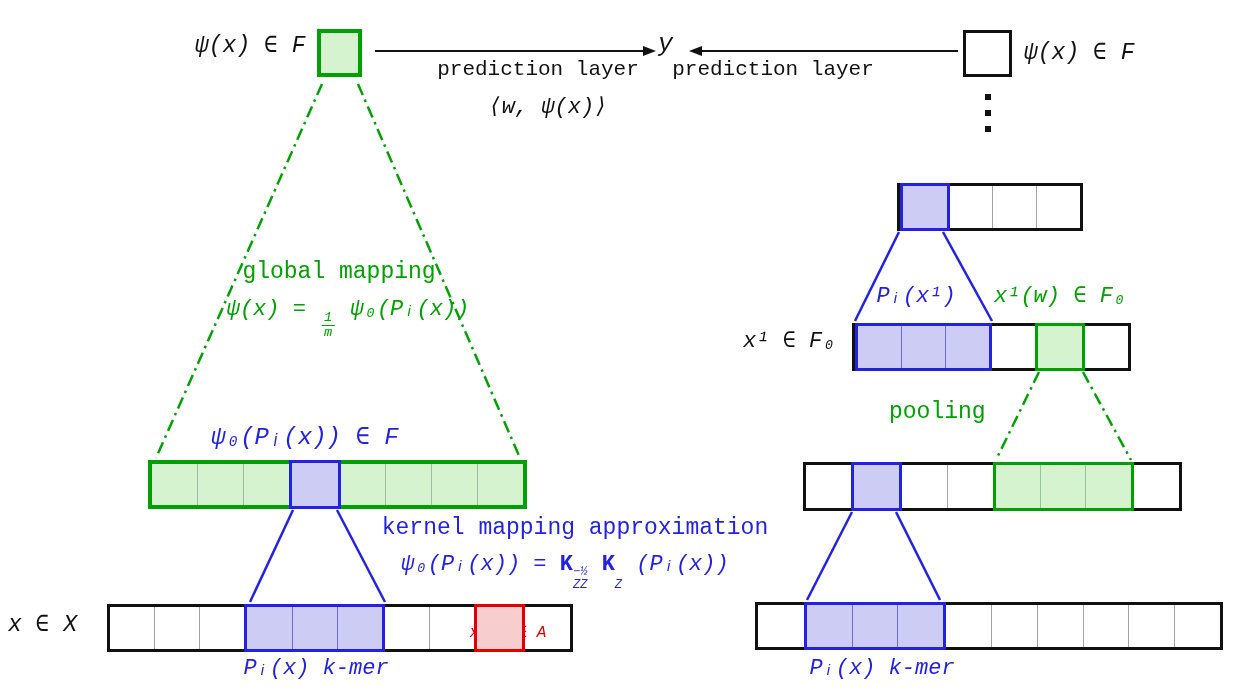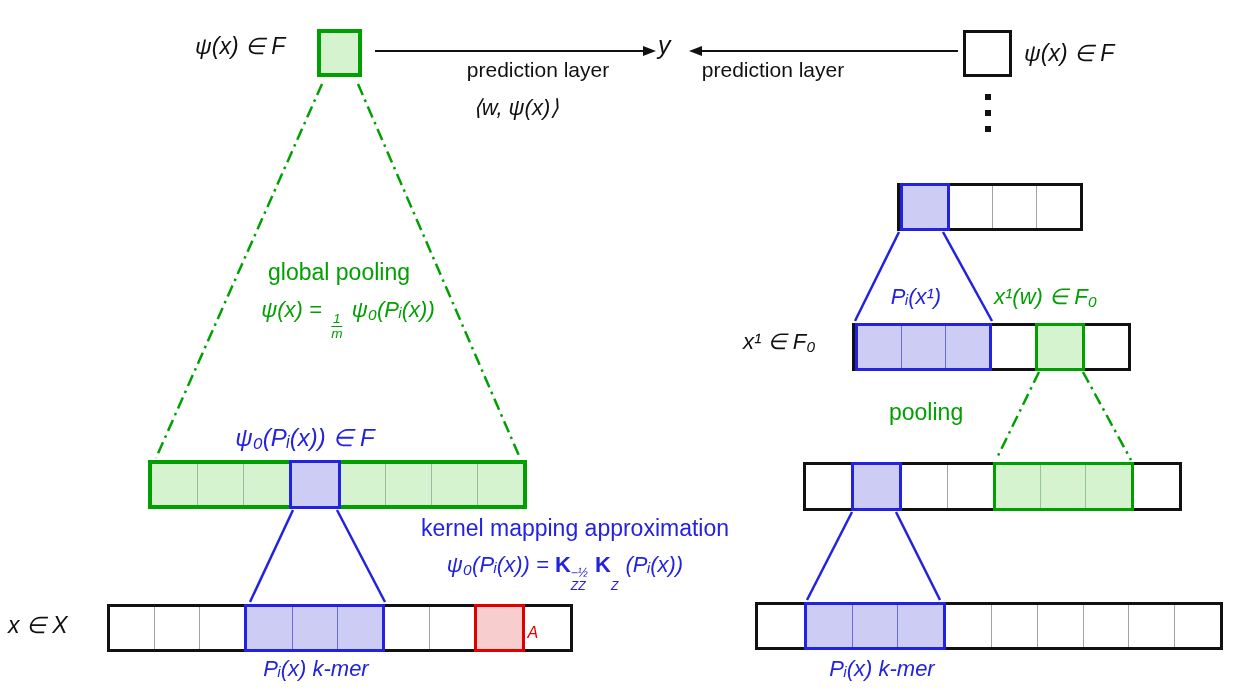--- a/index.html
+++ b/index.html
@@ -3,21 +3,21 @@
 <meta charset="utf-8">
 <style>
   :root{
     --green:#00a000; --greenfill:#d6f3cf;
     --blue:#2222e0;  --bluefill:#ccccf5;
     --red:#e00000;   --redfill:#f8cdcd;
     --ink:#111;
   }
   html,body{margin:0;padding:0;background:#fff;}
   #figure{position:relative;width:1236px;height:694px;background:#fff;overflow:hidden;
-          font-family:Liberation Sans, sans-serif;color:var(--ink);}
+          font-family:Liberation Mono, monospace;color:var(--ink);}
   #overlay{position:absolute;left:0;top:0;width:1236px;height:694px;pointer-events:none;}
   .lbl{position:absolute;white-space:nowrap;font-size:22px;font-style:italic;line-height:1.15;}
   .word{font-style:normal;}
   .blue{color:var(--blue);}
   .green{color:var(--green);}
   .red{color:var(--red);}
   .sq{position:absolute;box-sizing:border-box;}
   .sq-green{border:4px solid var(--green);background:var(--greenfill);}
   .sq-white{border:3px solid #111;background:#fff;}
   .row{position:absolute;display:flex;box-sizing:border-box;border:3px solid #111;background:#fff;}
@@ -67,25 +67,25 @@
 
     <line x1="852" y1="512" x2="807" y2="600" stroke="#2222e0" stroke-width="2.5"></line>
     <line x1="896" y1="512" x2="940" y2="600" stroke="#2222e0" stroke-width="2.5"></line>
   </svg>
 
   <div class="lbl" style="left:195px;top:33px;font-size:23px;">ψ(x) ∈ F</div>
   <div class="sq sq-green" style="left:317px;top:29px;width:45px;height:48px;"></div>
   <div class="lbl word" style="left:538px;top:58px;font-size:21px;transform:translateX(-50%);">prediction layer</div>
   <div class="lbl" style="left:658px;top:31px;font-size:25px;">y</div>
   <div class="lbl word" style="left:773px;top:58px;font-size:21px;transform:translateX(-50%);">prediction layer</div>
-  <div class="lbl" style="left:516px;top:95px;font-size:22px;transform:translateX(-50%);">⟨w, ψ(x)⟩</div>
+  <div class="lbl" style="left:548px;top:95px;font-size:22px;transform:translateX(-50%);">⟨w, ψ(x)⟩</div>
   <div class="sq sq-white" style="left:963px;top:30px;width:49px;height:47px;"></div>
   <div class="lbl" style="left:1024px;top:40px;font-size:23px;">ψ(x) ∈ F</div>
 
-  <div class="lbl green word" style="left:339px;top:259px;font-size:23px;transform:translateX(-50%);">global pooling</div>
+  <div class="lbl green word" style="left:339px;top:259px;font-size:23px;transform:translateX(-50%);">global mapping</div>
   <div class="lbl green" style="left:348px;top:297px;font-size:22px;transform:translateX(-50%);">
     <span>ψ(x) =</span>
     <span class="frac">
         <span class="fnum">1</span>
         <span class="fden">m</span>
       </span>
     <span>ψ₀(Pᵢ(x))</span>
   </div>
 
   <div class="lbl blue" style="left:305px;top:424px;font-size:24px;transform:translateX(-50%);">ψ₀(Pᵢ(x)) ∈ F</div>

